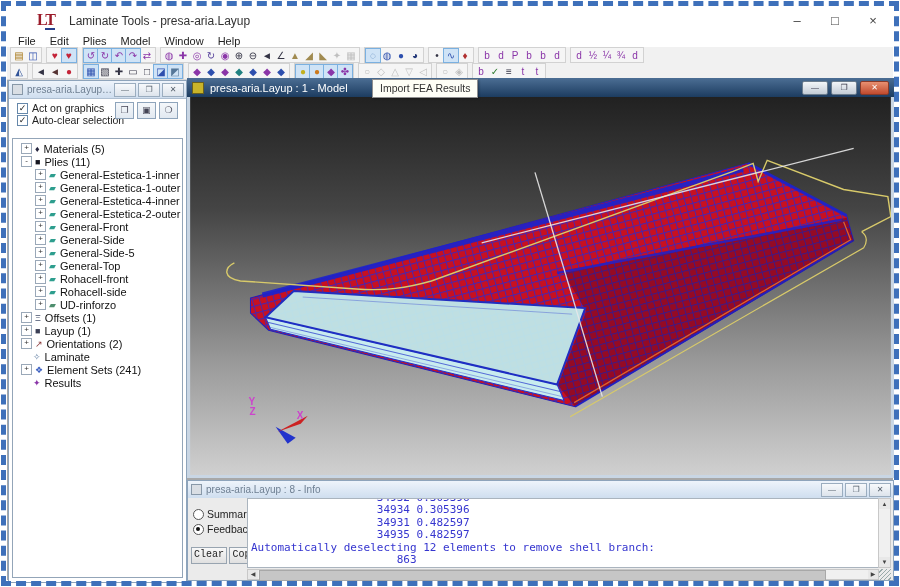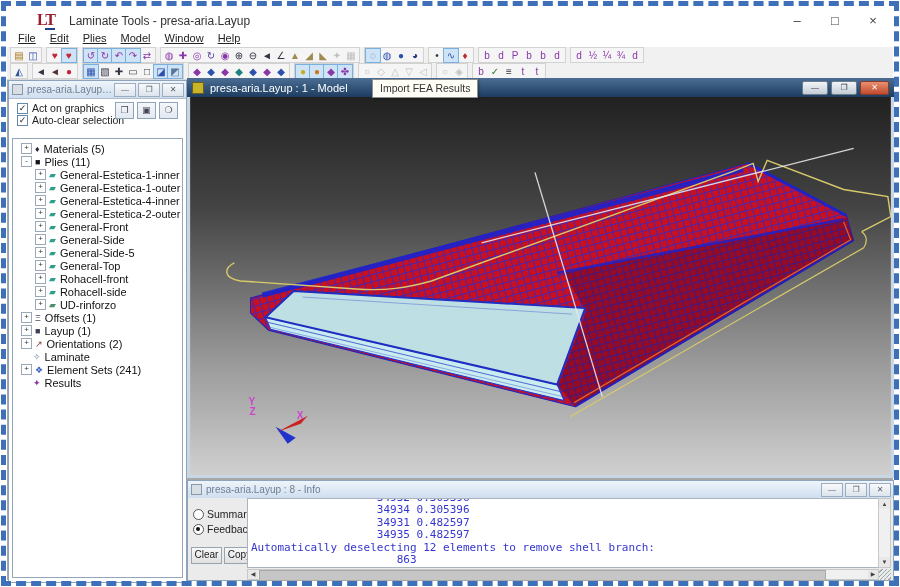--- a/index.html
+++ b/index.html
@@ -6,21 +6,21 @@
   #root{position:relative;width:900px;height:587px;background:#ffffff;overflow:hidden;}
   #dashframe{position:absolute;inset:1px;border:5px dashed #3e70ba;pointer-events:none;z-index:90;}
   .abs{position:absolute;}
   
   #titlebar{left:7px;top:7px;right:7px;height:25px;background:#fff;}
   #logo{left:30px;top:4px;font-family:"Liberation Serif",serif;font-weight:bold;font-size:16px;color:#9b1b2a;letter-spacing:-1px;}
   #logo .lt-t{border-bottom:2px solid #27408b;}
   #apptitle{left:62px;top:7px;font-size:12px;color:#333;}
   #appcontrols{right:8px;top:5px;display:flex;gap:14px;}
   .appbtn{width:24px;height:18px;text-align:center;font-size:13px;color:#444;line-height:18px;cursor:default;}
-  #menubar{left:7px;top:32px;right:7px;height:15px;background:#fff;font-size:11px;color:#222;display:flex;gap:0;padding-left:4px;align-items:flex-start;text-decoration:underline;}
+  #menubar{left:7px;top:32px;right:7px;height:15px;background:#fff;font-size:11px;color:#222;display:flex;gap:0;padding-left:4px;align-items:flex-end;}
   .menu-item{padding:0 7px;}
   .tbrow{left:7px;right:7px;height:16px;background:#f1f1f1;display:flex;align-items:center;padding-left:3px;}
   #tb1{top:47px;} #tb2{top:63px;border-bottom:1px solid #d8d8d8;}
   .tb-group{display:inline-flex;align-items:center;border:1px solid #d2d2d2;background:#f5f5f5;height:14px;margin-right:4px;padding:0 1px;}
   .tb-icon{width:14px;height:13px;font-size:10px;line-height:13px;text-align:center;}
   .tb-icon.hl{background:#cfe3f6;outline:1px solid #7ab0e0;}
   .tb-icon.dis{color:#bfbfbf !important;}
   #workspace{left:7px;top:80px;right:7px;bottom:7px;background:#a8a8a8;}
   
   #treewin{left:8px;top:80px;width:177px;height:501px;background:#fff;border:1px solid #8ea4bb;}
@@ -48,21 +48,21 @@
   #viewport{position:absolute;left:3px;top:19px;width:701px;height:378px;border:0;}
   
   #tooltip{left:372px;top:79px;height:17px;padding:0 7px;background:#fefef6;border:1px solid #8f8f8f;font-size:10.5px;line-height:16px;color:#333;z-index:60;box-shadow:1px 1px 2px rgba(0,0,0,.35);}
   
   #infowin{left:187px;top:480px;width:707px;height:101px;background:#ebebeb;border:1px solid #8ea4bb;box-sizing:border-box;}
   #infobody{position:absolute;left:0;top:17px;right:0;bottom:0;background:#ebebeb;}
   #infoleft{position:absolute;left:2px;top:2px;width:56px;bottom:2px;}
   .radiorow{position:absolute;left:3px;display:flex;align-items:center;gap:3px;font-size:10.5px;color:#222;}
   .radio{width:9px;height:9px;border:1px solid #555;border-radius:50%;background:#fff;position:relative;flex:0 0 auto;}
   .radio .dot{position:absolute;left:2px;top:2px;width:4px;height:4px;border-radius:50%;background:#111;}
-  #infobtns{position:absolute;left:1px;bottom:14px;display:flex;gap:2px;}
+  #infobtns{position:absolute;left:1px;bottom:14px;display:flex;gap:2px;font-family:Liberation Mono, monospace;}
   .ibtn{min-width:25px;height:15px;padding:0 2px;background:linear-gradient(180deg,#f8f8f8,#e0e0e0);border:1px solid #98a4b0;font-size:10px;line-height:14px;text-align:center;color:#222;}
   #infotext{position:absolute;left:59px;top:0px;width:632px;height:70px;background:#fff;border:1px solid #aab4be;box-sizing:border-box;overflow:hidden;}
   #infotext pre{margin:-7px 0 0 3px;font-family:"DejaVu Sans Mono",monospace;font-size:11px;line-height:12.4px;color:#3535cf;}
   #vscroll{position:absolute;right:2px;top:0;width:13px;height:70px;background:#f0f0f0;border:1px solid #c8c8c8;box-sizing:border-box;}
   .scar{position:absolute;left:0;width:11px;height:10px;font-size:6px;text-align:center;line-height:10px;color:#444;background:#e8e8e8;}
   #hscroll{position:absolute;left:59px;top:71px;width:632px;height:11px;background:#f0f0f0;border:1px solid #c8c8c8;box-sizing:border-box;}
   .scarh{position:absolute;top:0;width:10px;height:9px;font-size:6px;text-align:center;line-height:9px;color:#444;background:#e8e8e8;}
   #hthumb{position:absolute;left:11px;top:0;width:565px;height:9px;background:#c6c6c6;border:1px solid #a8a8a8;}
   #grip{position:absolute;right:2px;top:71px;width:12px;height:11px;background:
     repeating-linear-gradient(135deg,#ebebeb 0 2px,#9aa 2px 3px);}

